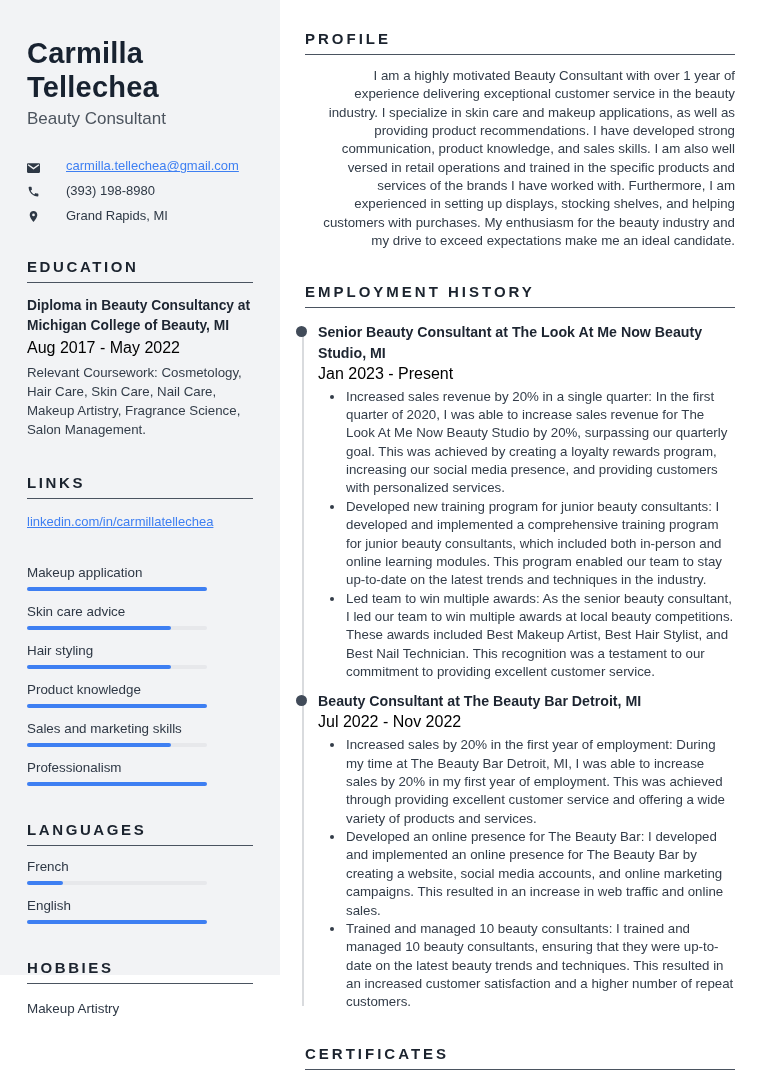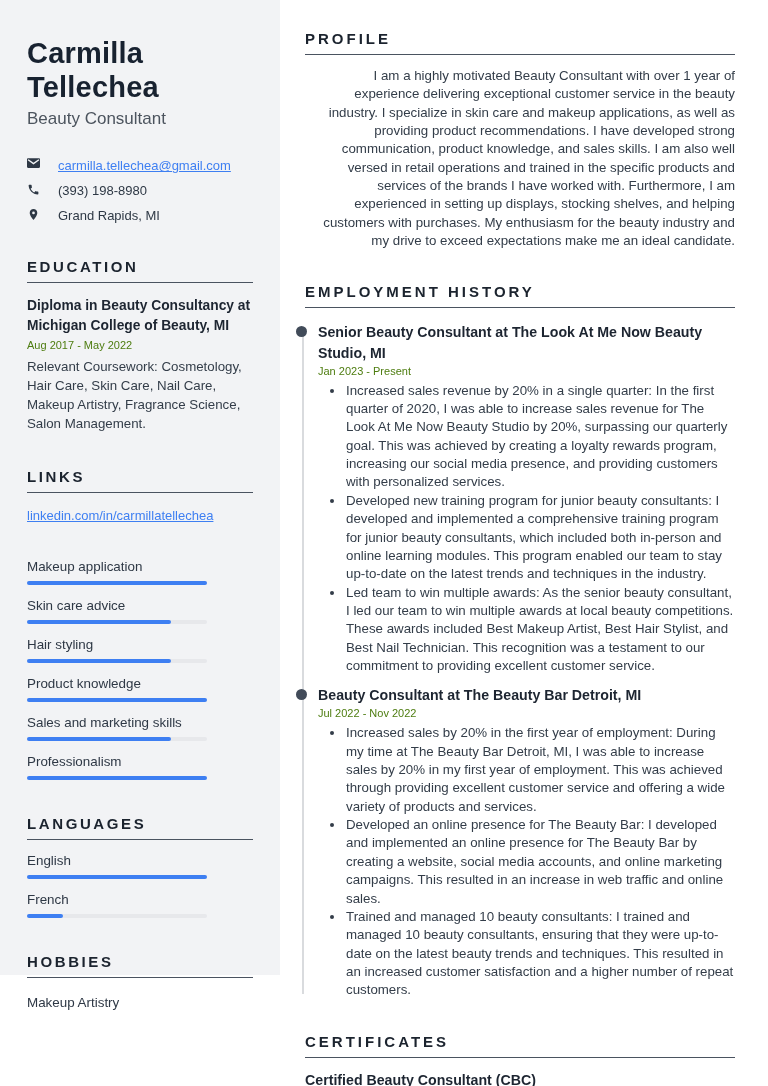--- a/index.html
+++ b/index.html
@@ -30,22 +30,22 @@
     margin: 10px 0 5px 0;
     letter-spacing: 0.2px;
   }
   .person-title {
     font-size: 17px;
     color: #4c545e;
     margin-bottom: 29px;
   }
   .contact-row {
     display: flex;
-    align-items: flex-start;
-    gap: 18px;
+    align-items: flex-end;
+    gap: 26px;
     font-size: 13px;
     color: #2e3845;
     margin-bottom: 10px;
   }
   .contact-row svg { flex: none; display: block; }
   a.link {
     color: #3e7ff2;
     text-decoration: underline;
     cursor: pointer;
     font-size: 13px;
@@ -60,22 +60,22 @@
     padding-bottom: 7px;
     margin: 0 0 13px 0;
   }
   .edu-degree {
     font-weight: bold;
     font-size: 13.8px;
     line-height: 1.42;
     color: #1d2531;
   }
   .muted {
-    font-size: 11px;
-    color: #4d7c0f;
+    font-size: 16px;
+    color: #000000;
     margin: 3px 0 6px 0;
   }
   .body-text {
     font-size: 13.3px;
     line-height: 1.43;
     color: #333d49;
   }
   .skill { margin-bottom: 13px; }
   .skill-label {
     font-size: 13.4px;
@@ -234,29 +234,29 @@
         <div class="skill-label">Professionalism</div>
         <div class="track">
             <div class="fill" style="width: 100%;"></div>
           </div>
       </div>
     </section>
 
     <section class="side-section">
       <h2 class="sec">LANGUAGES</h2>
       <div class="skill">
+        <div class="skill-label">French</div>
+        <div class="track">
+            <div class="fill" style="width: 20%;"></div>
+          </div>
+      </div>
+      <div class="skill">
         <div class="skill-label">English</div>
         <div class="track">
             <div class="fill" style="width: 100%;"></div>
-          </div>
-      </div>
-      <div class="skill">
-        <div class="skill-label">French</div>
-        <div class="track">
-            <div class="fill" style="width: 20%;"></div>
           </div>
       </div>
     </section>
 
     <section class="side-section">
       <h2 class="sec">HOBBIES</h2>
       <div class="hobby">Makeup Artistry</div>
 
     </section>
 

